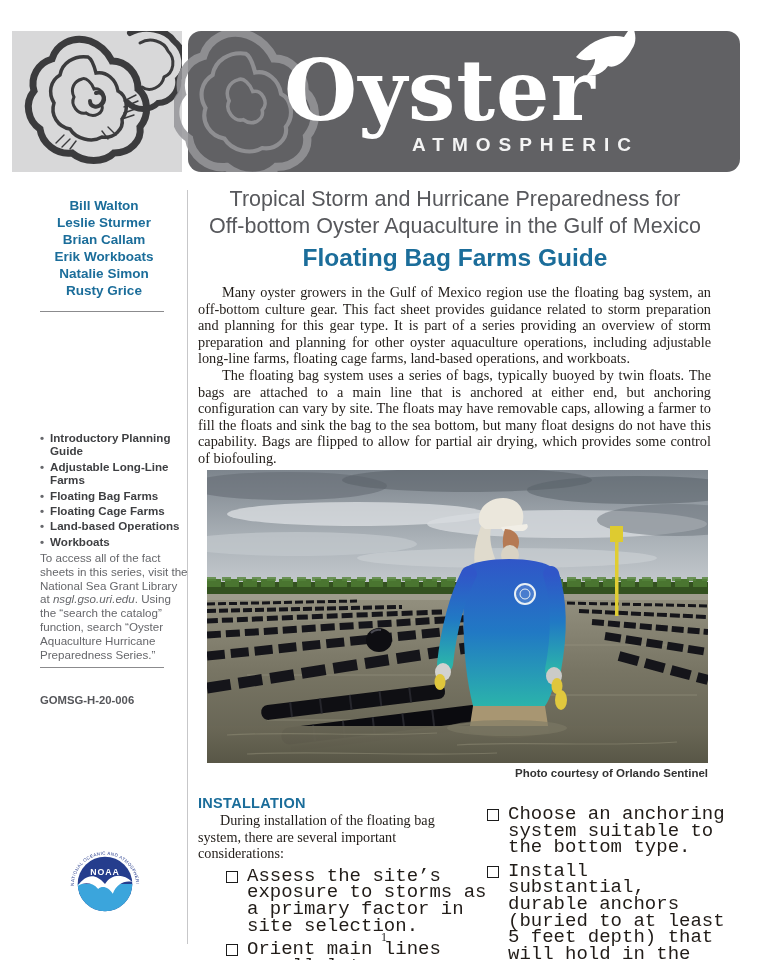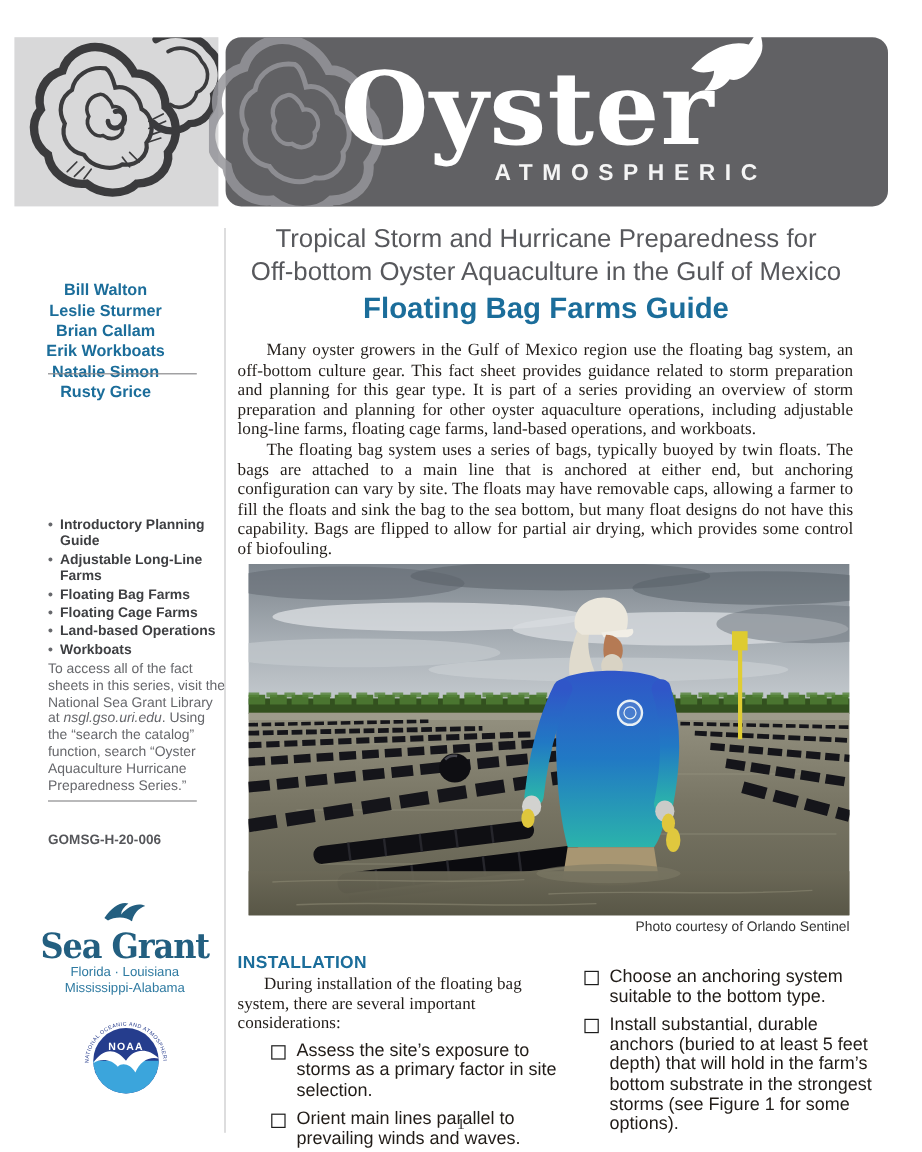--- a/index.html
+++ b/index.html
@@ -11,22 +11,22 @@
   .oyster-box{left:12px;top:31px;width:170px;height:141px;background:#d8d8d9;overflow:hidden;}
   .banner{left:188px;top:31px;width:552px;height:141px;background:#616164;overflow:visible;border-radius:13px;}
   .banner-art{position:absolute;left:-14px;top:0;width:250px;height:141px;overflow:hidden;}
   .brand-title{position:absolute;left:96px;top:18px;font-family:"DejaVu Serif",serif;
                font-weight:bold;font-size:84px;line-height:84px;color:#ffffff;letter-spacing:1px;}
   .brand-sub{position:absolute;left:224px;top:103px;font-weight:bold;font-size:19px;
              letter-spacing:8px;color:#f4f4f4;}
   .gull{position:absolute;left:386px;top:-8px;width:76px;height:52px;}
 
   
-  .authors{left:8px;top:197px;width:160px;text-align:center;color:#1b6d9a;
-           font-weight:bold;font-size:13.5px;line-height:17px;margin-top:36px;}
+  .authors{left:24px;top:197px;width:160px;text-align:center;color:#1b6d9a;
+           font-weight:bold;font-size:13.5px;line-height:17px;}
   .srule{height:1px;background:#8b8b8d;}
   .rule1{left:40px;top:311px;width:124px;}
   .rule2{left:40px;top:667px;width:124px;}
   .side-p{font-size:11.6px;line-height:15px;color:#66676b;}
   .intro{left:40px;top:322px;width:148px;}
   .series{left:40px;top:431px;width:148px;}
   .series .li{display:flex;margin-bottom:2px;font-weight:bold;color:#3e3f42;
               font-size:11.6px;line-height:13.4px;}
   .series .b{color:#66676b;margin-right:6px;flex:none;}
   .access{left:40px;top:551px;width:150px;line-height:13.8px;}
@@ -42,30 +42,30 @@
 
   
   .title{left:198px;top:186px;width:514px;text-align:center;color:#57585c;
          font-size:21.5px;line-height:27px;font-weight:normal;}
   .subtitle{margin-top:3px;font-size:24.5px;line-height:30px;font-weight:bold;color:#1b6d9a;}
   .bodytext{left:198px;top:284px;width:513px;}
   .bodytext p{font-family:"Liberation Serif",serif;font-size:14.3px;line-height:16.6px;
               text-align:justify;text-indent:24px;margin:0;color:#211c18;}
   .photo{left:207px;top:470px;width:501px;height:293px;}
   .credit{left:207px;top:767px;width:501px;text-align:right;font-size:11.5px;
-          font-weight:normal;color:#333333;}
+          font-weight:bold;color:#333333;}
   .inst-head{left:198px;top:795px;font-size:14.5px;font-weight:bold;color:#1b6d9a;letter-spacing:.3px;}
   .col-l{left:198px;top:812px;width:290px;}
   .col-r{left:487px;top:806px;width:246px;}
   .inst-intro{font-family:"Liberation Serif",serif;font-size:14.2px;line-height:16.6px;
               text-indent:22px;color:#211c18;width:254px;margin:0 0 6px 0;}
   .chk{display:flex;margin:0 0 7px 0;}
   .col-l .chk{margin-left:28px;}
   .chk .box{width:10px;height:10px;border:1.4px solid #1c1c1c;margin:3px 9px 0 0;flex:none;background:#fff;}
-  .chk .txt{font-family:Liberation Sans, sans-serif;font-size:15px;line-height:16.6px;color:#211c18;}
+  .chk .txt{font-family:Liberation Mono, monospace;font-size:19px;line-height:16.6px;color:#211c18;}
   .pageno{left:0;top:929px;width:768px;text-align:center;font-family:"Liberation Serif",serif;
           font-size:13px;color:#333333;}
   i.url{font-style:italic;}
 </style>
 </head>
 <body>
 
 <div class="page">
 
   <div class="abs oyster-box">
@@ -150,28 +150,20 @@
 
   <div class="abs side-p access"><span>To access all of the fact sheets in this series, visit the National Sea Grant Library at </span><i class="url">nsgl.gso.uri.edu</i><span>. Using the “search the catalog” function, search “Oyster Aquaculture Hurricane Preparedness Series.”</span></div>
 
   <div class="abs srule rule2"></div>
 
   <div class="abs pub">
     <br>
     <span class="pubcode">GOMSG-H-20-006</span>
   </div>
 
-  <div class="abs seagrant">
-    <svg width="40" height="20" viewBox="0 0 40 20">
-      <path fill="#235f80" d="M3,17 C9,8 17,3 23,5 C19,8 17,11 17,14 C23,7 31,4 37,7 C31,9 27,14 26,20 C21,15 11,16 6,19 Z"></path>
-    </svg>
-    <div class="sg-word">Sea Grant</div>
-    <div class="sg-line">Florida · Louisiana</div>
-    <div class="sg-line">Mississippi-Alabama</div>
-  </div>
 
   <div class="abs noaa">
     <svg viewBox="0 0 80 80" width="78" height="80">
       <circle cx="40" cy="40" r="38" fill="#ffffff"></circle>
       <defs>
         <path id="arcTop" d="M8,42 A32,32 0 0 1 72,42"></path>
         <path id="arcBot" d="M13,48 A29,29 0 0 0 67,48"></path>
       </defs>
       <text font-size="4.6" fill="#2c418f" font-family="Liberation Sans, sans-serif" letter-spacing="0.4">
         <textPath href="#arcTop">NATIONAL OCEANIC AND ATMOSPHERIC ADMIN.</textPath>

